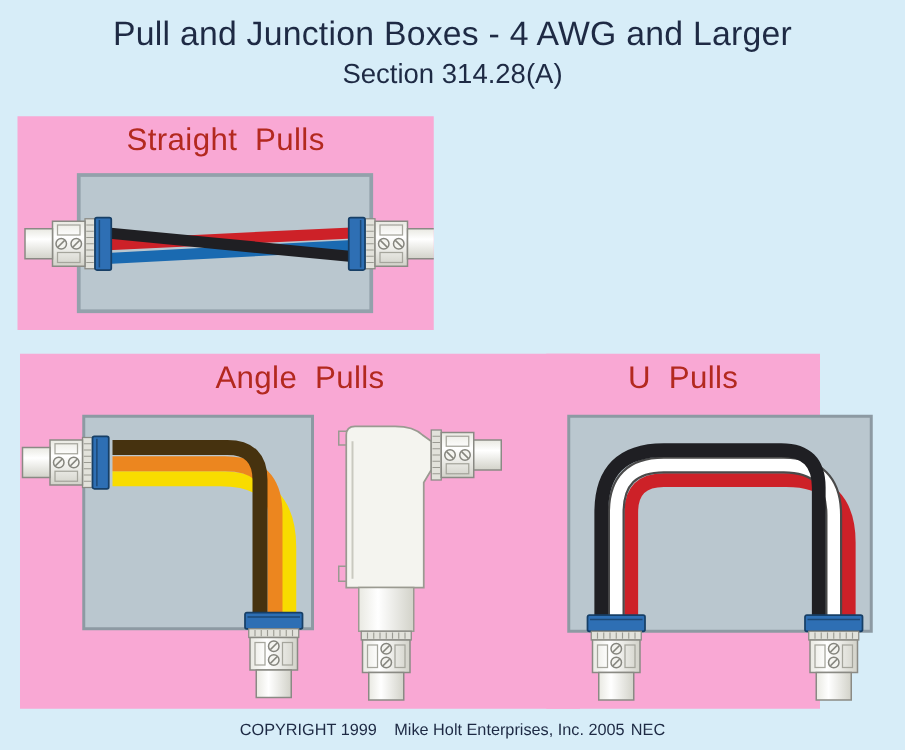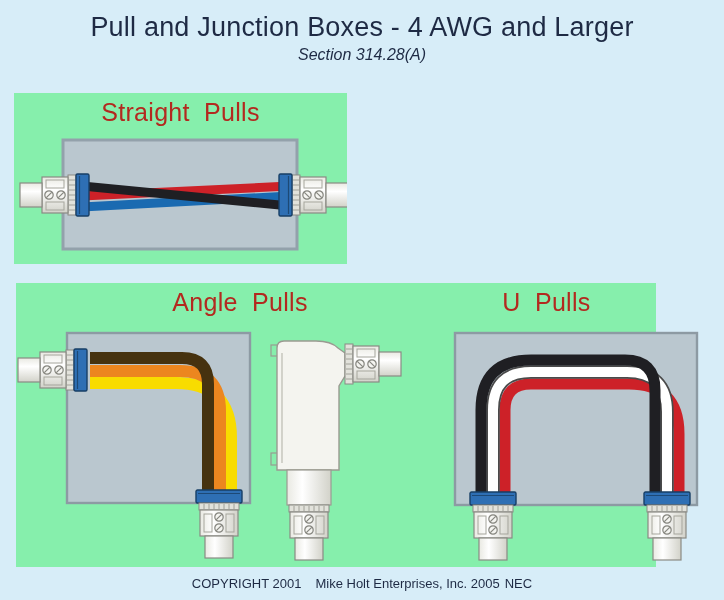--- a/index.html
+++ b/index.html
@@ -3,22 +3,22 @@
 <meta charset="utf-8">
 <style>
   html,body{margin:0;padding:0;}
   body{
     width:724px;height:600px;position:relative;overflow:hidden;
     background:#d7edf8;
     font-family:"Liberation Sans", sans-serif;
   }
   .header{position:absolute;top:12px;left:0;width:724px;text-align:center;color:#1e2a44;}
   .header .line1{font-size:27px;letter-spacing:.2px;}
-  .header .line2{font-size:16px;font-style:italic;margin-top:3px;}
-  .panel{position:absolute;background:#86efac;}
+  .header .line2{font-size:22px;margin-top:3px;}
+  .panel{position:absolute;background:#f9a8d4;}
   #panel-straight{left:14px;top:93px;width:333px;height:171px;}
   #panel-angle{left:16px;top:283px;width:448px;height:284px;}
   #panel-u{left:437px;top:283px;width:219px;height:284px;}
   .panel-title{
     position:absolute;top:5px;left:0;width:100%;text-align:center;
     font-size:25px;color:#b3291f;word-spacing:7px;letter-spacing:.3px;
   }
   .illus{position:absolute;left:0;top:0;}
   .footer{
     position:absolute;top:576px;left:0;width:724px;text-align:center;
@@ -132,14 +132,14 @@
       <path d="M56 215 V127 Q56 89 94 89 H190 Q230 89 230 129 V215" stroke="#4a4a4a" stroke-width="13.5"></path>
       <path d="M56 215 V127 Q56 89 94 89 H190 Q230 89 230 129 V215" stroke-width="10" stroke="#ffffff"></path>
       <path d="M44 215 V127 Q44 77 94 77 H188 Q218 77 218 107 V215" stroke-width="11" stroke="#1f1f23"></path>
     </g>
     <use href="#conn-v" x="56" y="209"></use>
     <use href="#conn-v" x="230" y="209"></use>
   </svg>
 </div>
 
 <div class="footer">
-  <span>COPYRIGHT 2001</span><span class="pub">Mike Holt Enterprises, Inc. 2005</span><span class="nec">NEC</span>
+  <span>COPYRIGHT 1999</span><span class="pub">Mike Holt Enterprises, Inc. 2005</span><span class="nec">NEC</span>
 </div>
 
 </body></html>

